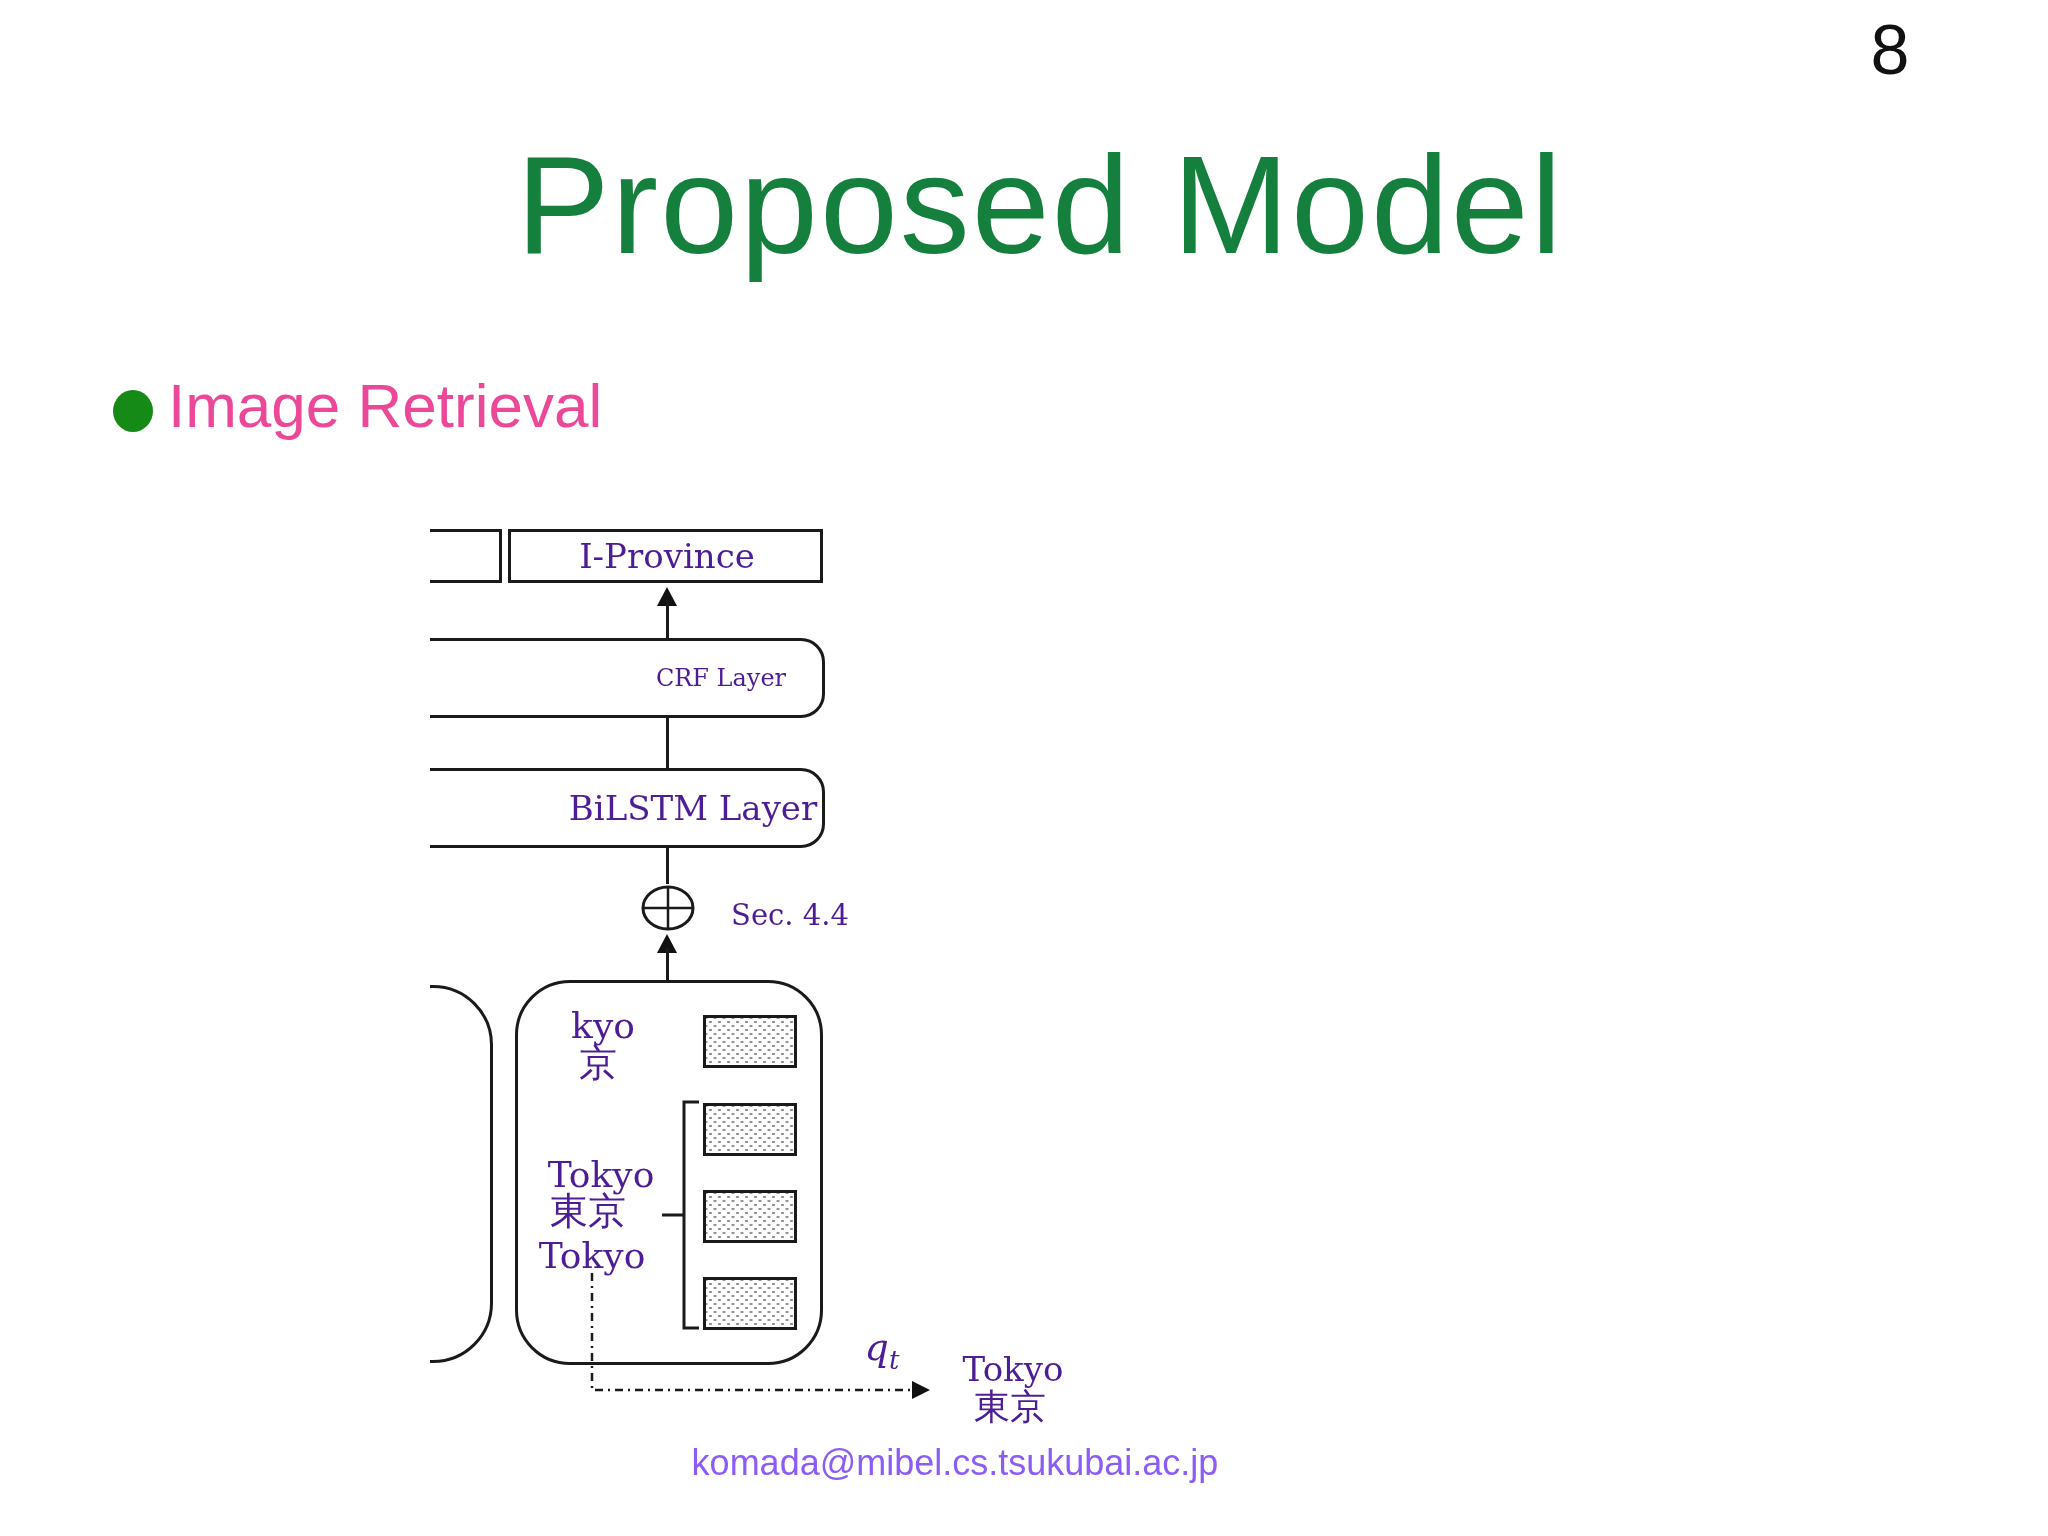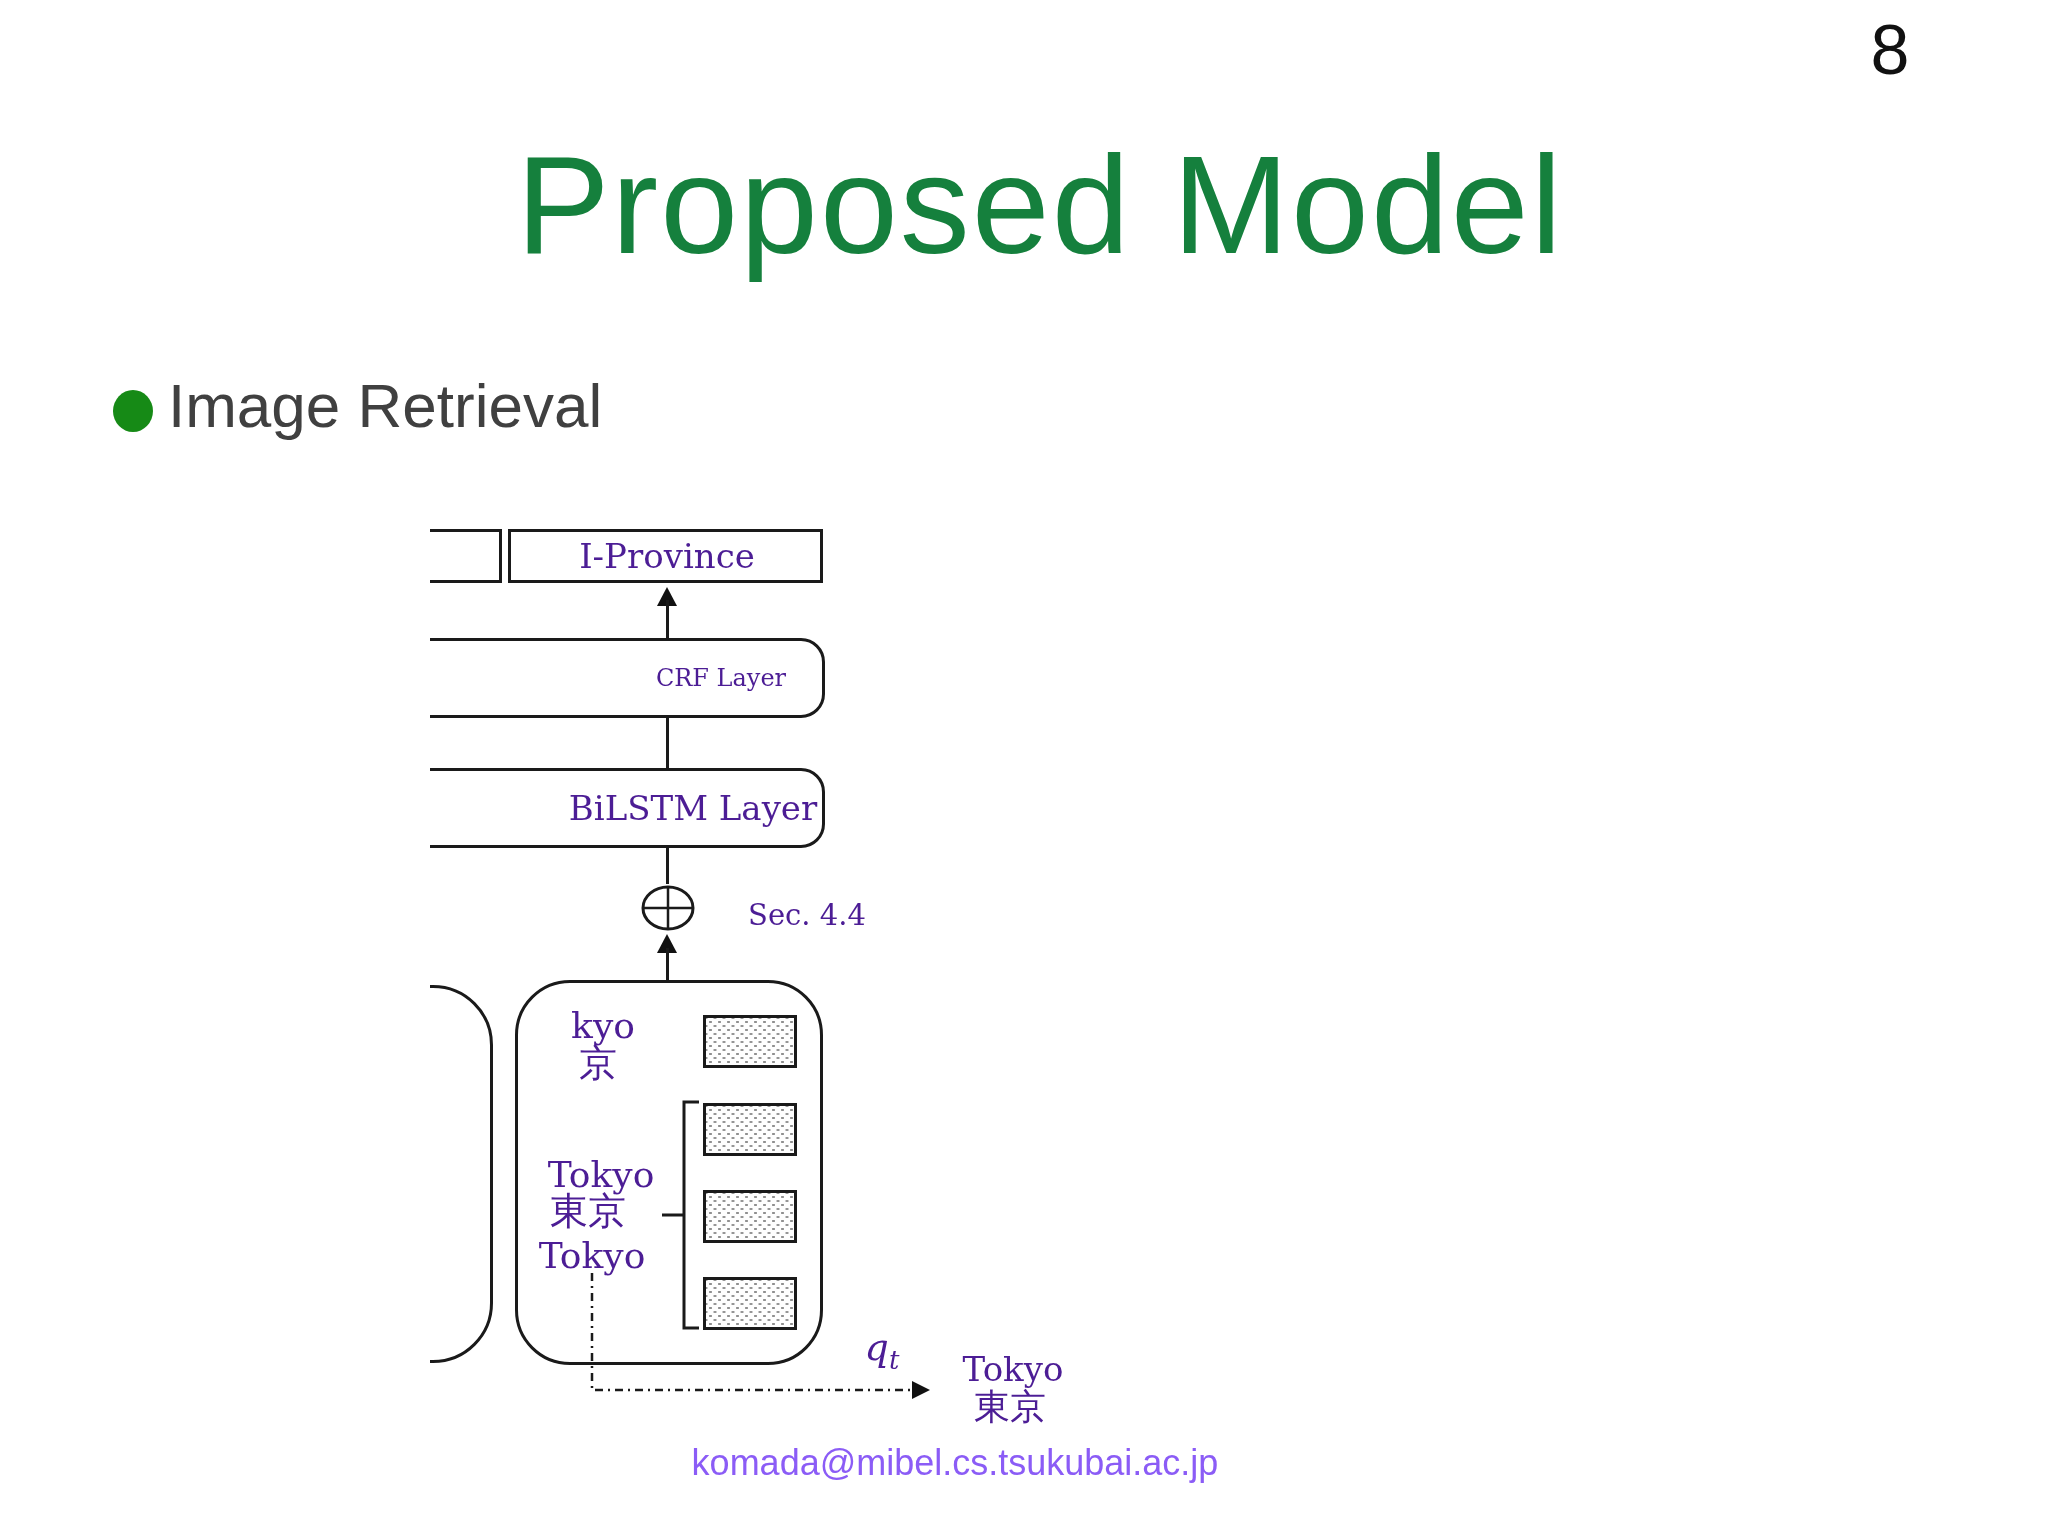--- a/index.html
+++ b/index.html
@@ -16,21 +16,21 @@
     font-size:140px; font-weight:normal; color:#15803d; text-align:center;
     letter-spacing:2px;
   }
   .bullet-row { position:absolute; left:113px; top:370px; height:90px; }
   .bullet-dot {
     position:absolute; left:0; top:20px; width:40px; height:42px;
     border-radius:50%;
   }
   .bullet-label {
     position:absolute; left:55px; top:0; white-space:nowrap;
-    font-size:62px; color:#404040;
+    font-size:62px; color:#ec4899;
   }
 
   
   .figure {
     position:absolute; left:430px; top:520px; width:680px; height:920px;
     overflow:hidden; font-family:"DejaVu Serif","Liberation Serif",serif;
     color:#4c1d95;
   }
   .box {
     position:absolute; border:3px solid #1a1a1a; background:#fff;
@@ -97,21 +97,21 @@
     <div class="box layerbox" style="left:-14px; top:248px; width:409px; height:80px;"></div>
     <div class="lbl" style="left:263px; top:289px; font-size:34px;">BiLSTM Layer</div>
 
     <div class="vline" style="left:236px; top:328px; height:36px;"></div>
 
     <svg class="overlay" style="left:210px; top:364px;" width="56" height="48" viewBox="0 0 56 48">
       <ellipse cx="28" cy="24" rx="25" ry="21" fill="#ffffff" stroke="#1a1a1a" stroke-width="3"></ellipse>
       <line x1="3" y1="24" x2="53" y2="24" stroke="#1a1a1a" stroke-width="2.5"></line>
       <line x1="28" y1="3" x2="28" y2="45" stroke="#1a1a1a" stroke-width="2.5"></line>
     </svg>
-    <div class="lbl" style="left:360px; top:395px; font-size:29px;margin-left:17px;">Sec. 4.4</div>
+    <div class="lbl" style="left:360px; top:395px; font-size:29px;">Sec. 4.4</div>
 
     <div class="arrow-up" style="left:227px; top:414px;"></div>
     <div class="vline" style="left:236px; top:428px; height:32px;"></div>
 
     <div class="box" style="left:-210px; top:465px; width:273px; height:378px; border-radius:60px;"></div>
 
     <div class="box" style="left:85px; top:460px; width:308px; height:385px; border-radius:55px;"></div>
 
     <div class="lbl" style="left:173px; top:506px; font-size:36px;">kyo</div>
     <div class="lbl" style="left:168px; top:544px; font-size:38px;">京</div>

